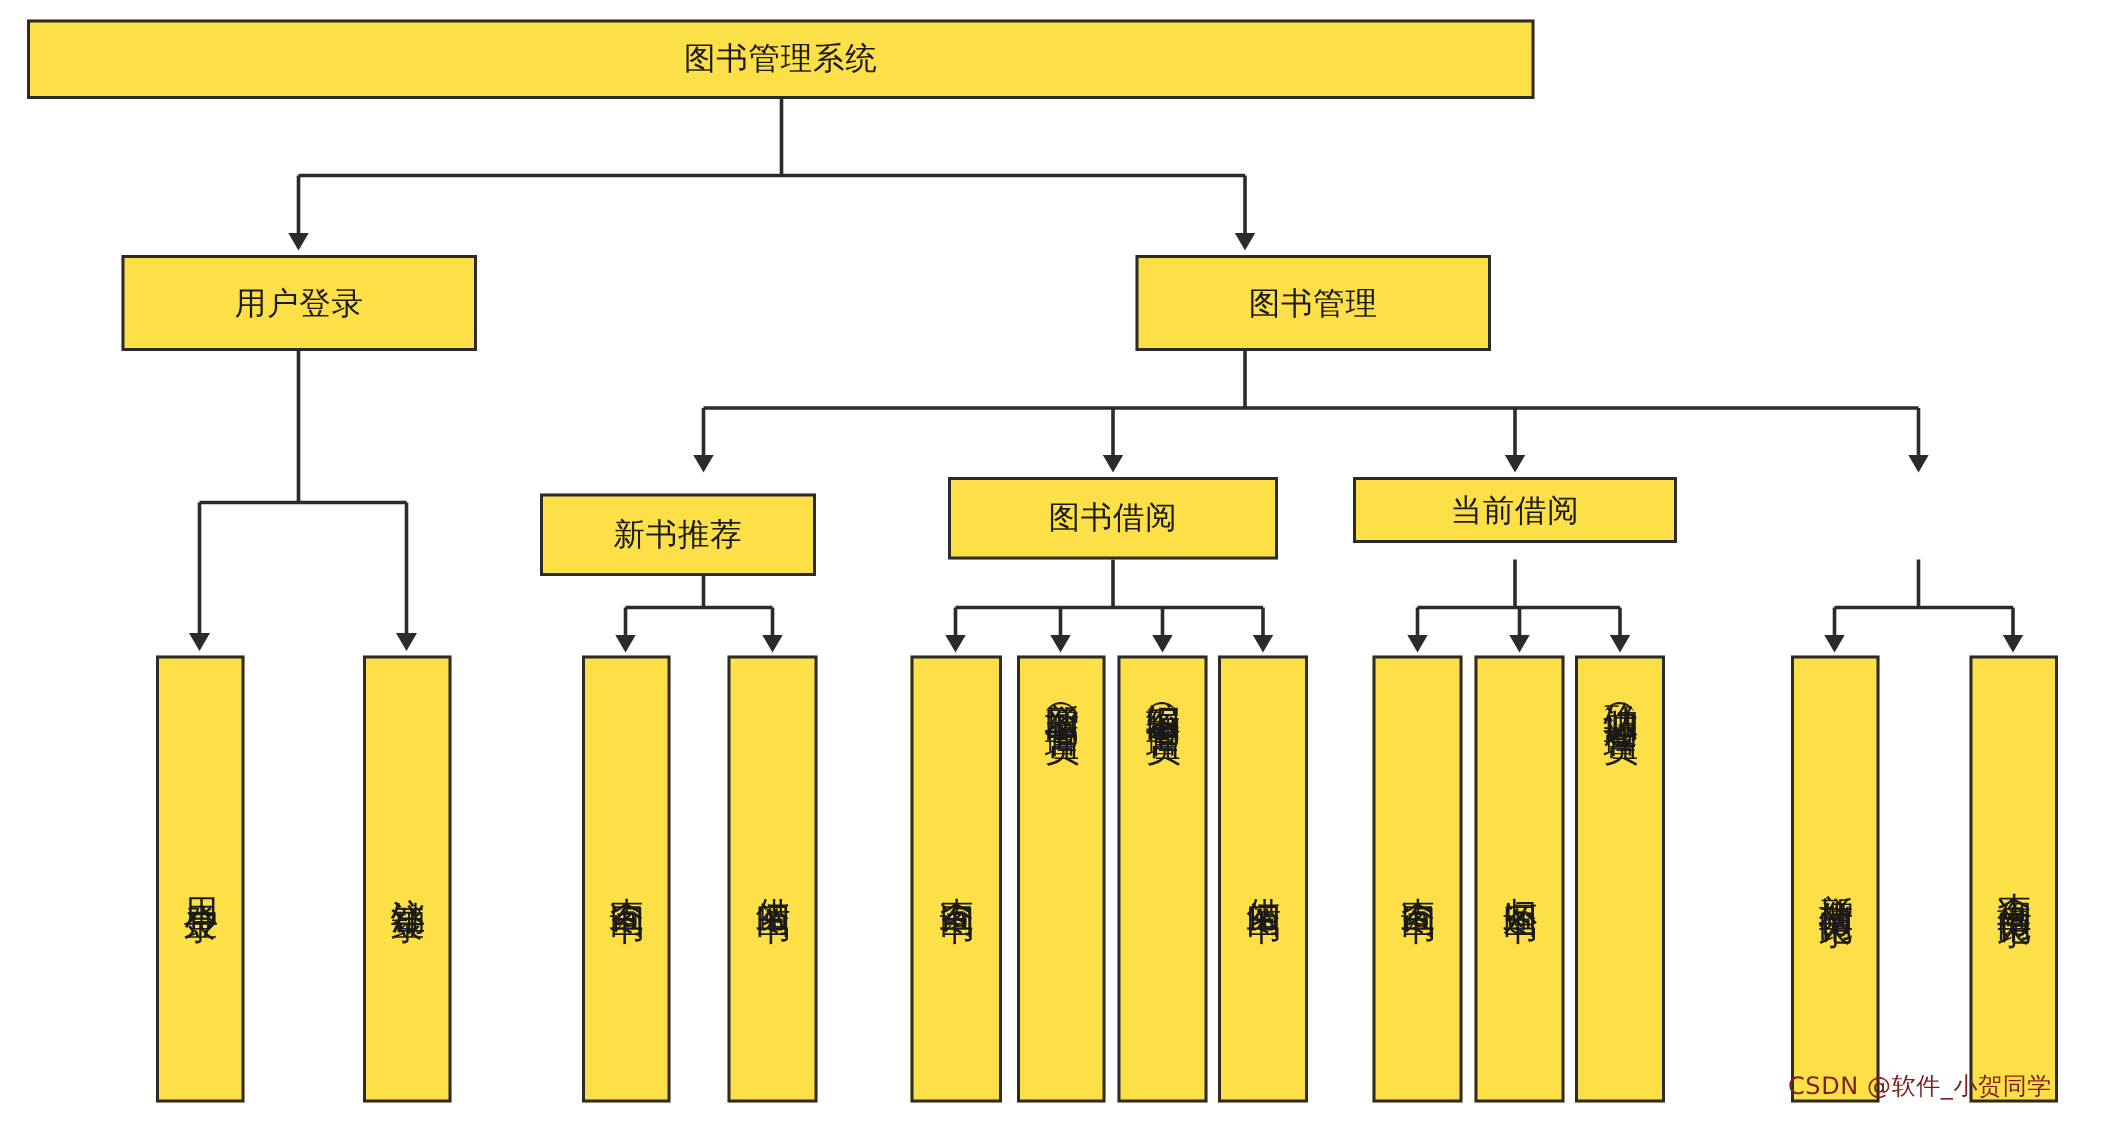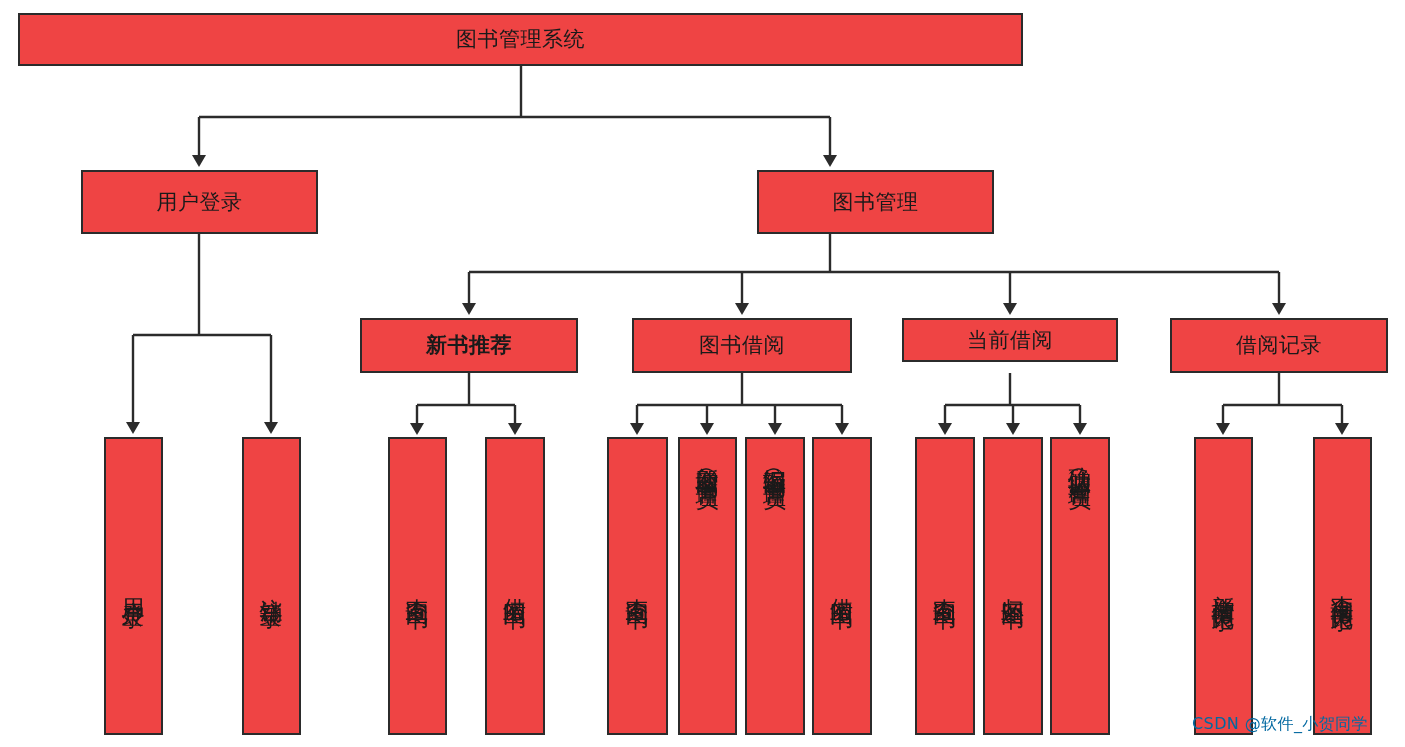--- a/index.html
+++ b/index.html
@@ -23,21 +23,21 @@
     left: 0;
     top: 0;
     width: 1405px;
     height: 747px;
     pointer-events: none;
   }
   .node {
     position: absolute;
     box-sizing: border-box;
     border: 2px solid #2b2b2b;
-    background: #ef4444;
+    background: #fde047;
     display: flex;
     align-items: center;
     justify-content: center;
     color: #1a1a1a;
   }
   .node .label {
     display: block;
     text-align: center;
     line-height: 1.18;
     white-space: nowrap;
@@ -62,21 +62,21 @@
   }
   .node.v.mid {
     align-items: center;
     padding-top: 0;
   }
   #watermark {
     position: absolute;
     left: 1192px;
     top: 714px;
     font-size: 16px;
-    color: #0369a1;
+    color: #7f1d1d;
     white-space: nowrap;
     letter-spacing: 0.4px;
   }
 </style>
 </head>
 <body>
 
 <div id="canvas">
 
   <svg id="wires" viewBox="0 0 1405 747" xmlns="http://www.w3.org/2000/svg">
@@ -133,31 +133,28 @@
     <span class="label">图书管理系统</span>
   </div>
 
   <div class="node h" style="left:81px; top:170px; width:237px; height:64px;">
     <span class="label">用户登录</span>
   </div>
   <div class="node h" style="left:712px; top:170px; width:237px; height:64px;margin-left:45px;">
     <span class="label">图书管理</span>
   </div>
 
-  <div class="node h" style="left:360px; top:318px; width:218px; height:55px;font-weight:bold;">
+  <div class="node h" style="left:360px; top:329px; width:184px; height:55px;">
     <span class="label">新书推荐</span>
   </div>
   <div class="node h" style="left:632px; top:318px; width:220px; height:55px;">
     <span class="label">图书借阅</span>
   </div>
   <div class="node h" style="left:902px; top:318px; width:216px; height:44px;">
     <span class="label">当前借阅</span>
-  </div>
-  <div class="node h" style="left:1170px; top:318px; width:218px; height:55px;">
-    <span class="label">借阅记录</span>
   </div>
 
   <div class="node v mid" style="left:104px; top:437px; width:59px; height:298px;">
     <span class="label">用户登录</span>
   </div>
   <div class="node v mid" style="left:242px; top:437px; width:59px; height:298px;">
     <span class="label">注销登录</span>
   </div>
   <div class="node v mid" style="left:388px; top:437px; width:59px; height:298px;">
     <span class="label">查询图书</span>

